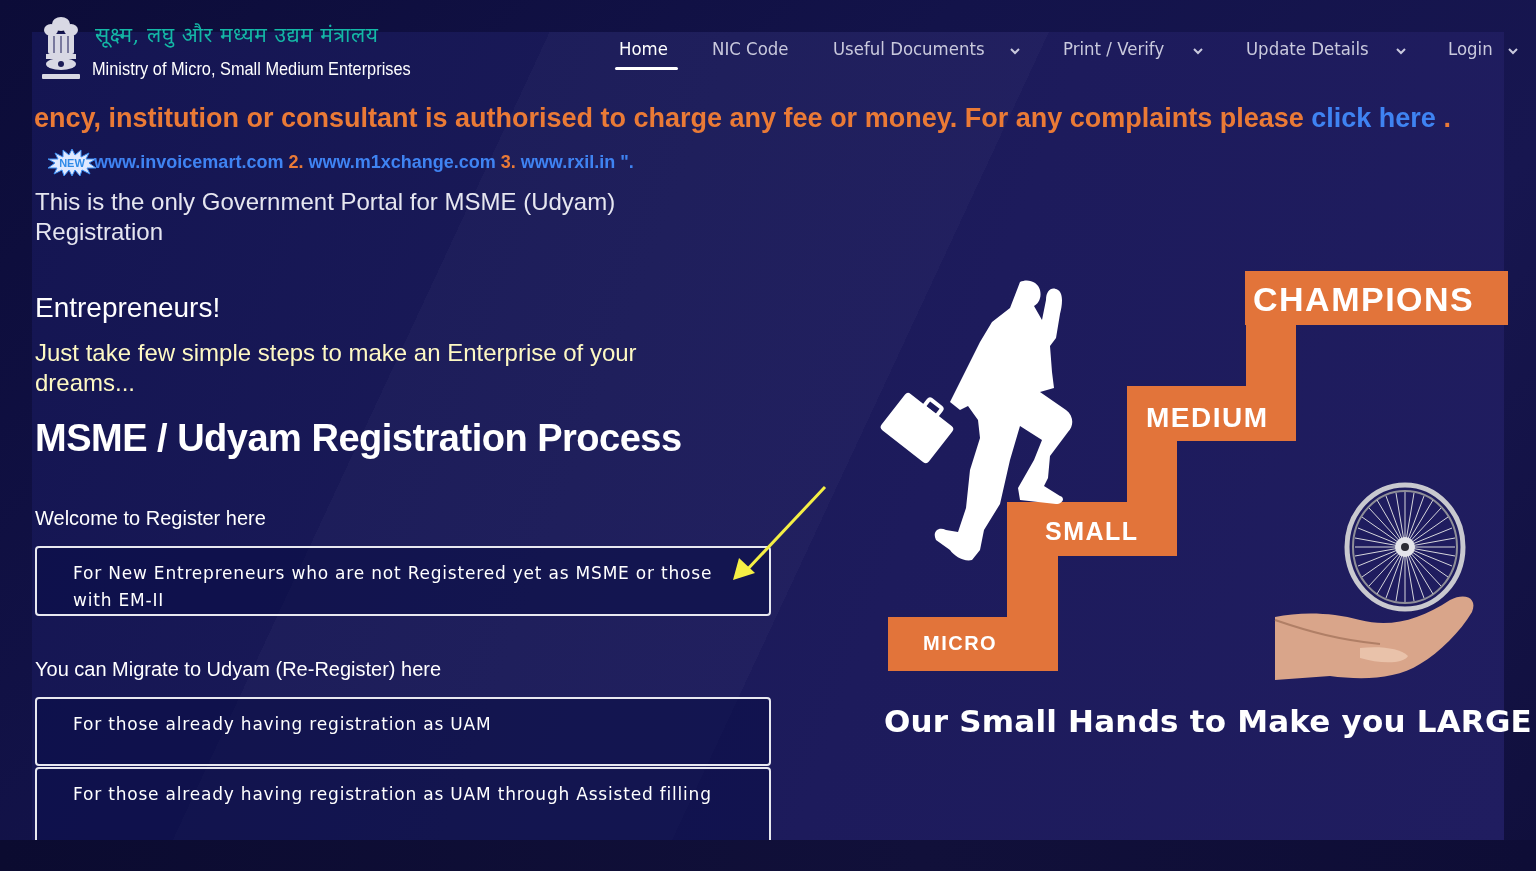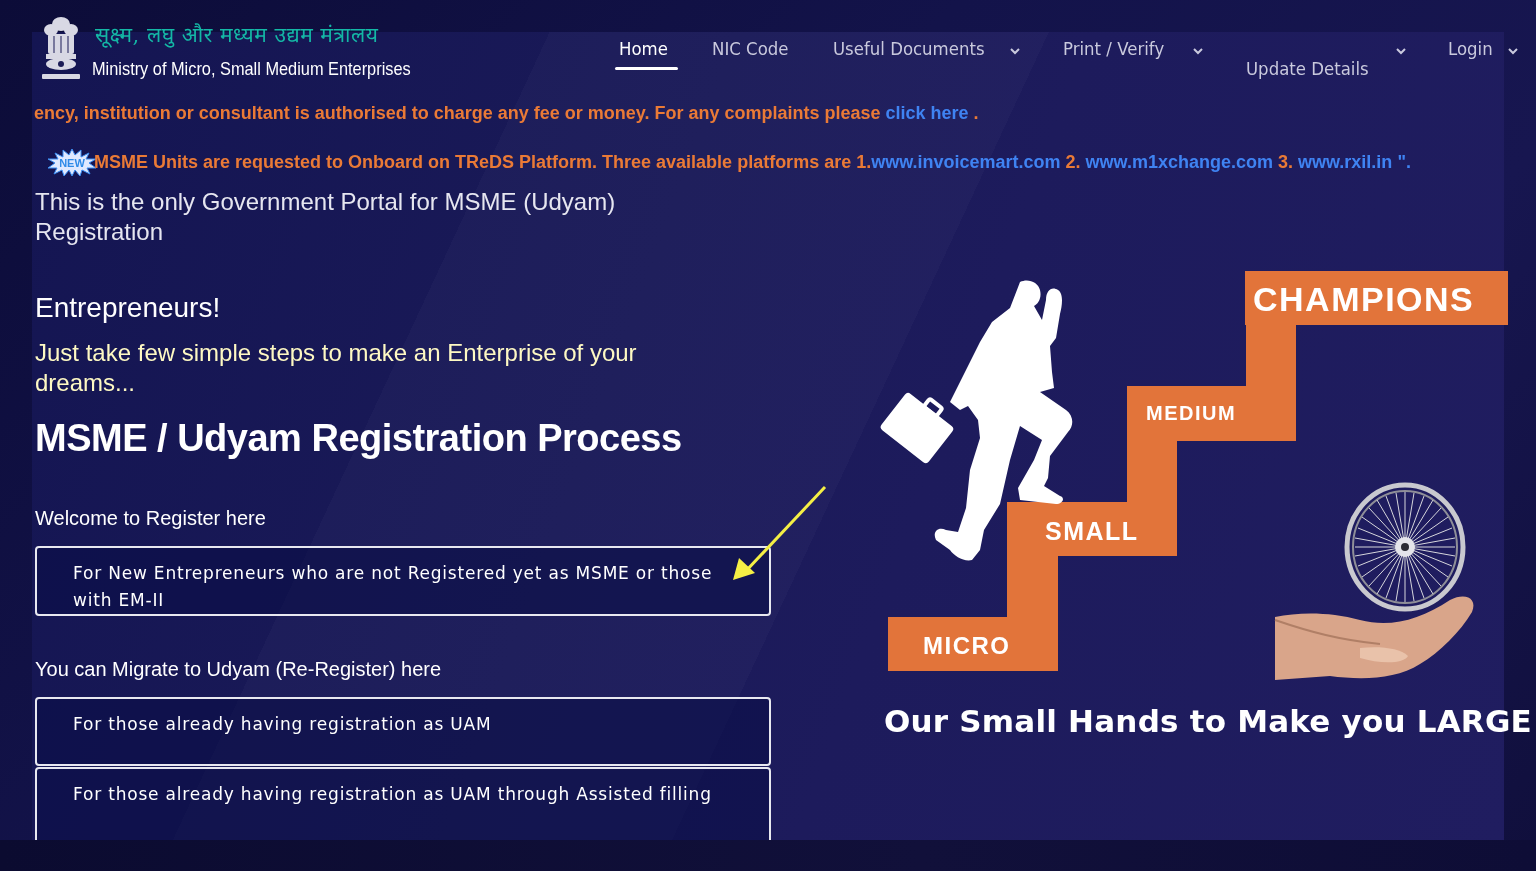--- a/index.html
+++ b/index.html
@@ -47,21 +47,21 @@
   .nav-item .lbl { display: inline-block; transform: scaleX(0.92); transform-origin: left center; }
   .nav-item.active { color: #ffffff; }
   .nav-underline {
     position: absolute; left: 615px; top: 67px; width: 63px; height: 3px; background: #ffffff; border-radius: 2px;
   }
   .chev { width: 10px; height: 10px; display: inline-block; }
 
   
   .marquee1 {
     position: absolute; left: 34px; top: 103px; white-space: nowrap;
-    font-family: "Liberation Sans", sans-serif; font-weight: bold; font-size: 18px; color: #ea7a36;
+    font-family: "Liberation Sans", sans-serif; font-weight: bold; font-size: 27px; color: #ea7a36;
   }
   .marquee2 {
     position: absolute; left: 46px; top: 148px; white-space: nowrap;
     font-family: "Liberation Sans", sans-serif; font-weight: bold; font-size: 18px; color: #ea7a36;
     display: flex; align-items: center;
   }
   .link { color: #3f83f2; cursor: pointer; }
   .new-badge { width: 52px; height: 28px; margin-right: -4px; }
 
   
@@ -149,21 +149,21 @@
   </div>
   <div class="nav-item" style="left:712px;">
     <span class="lbl">NIC Code</span>
   </div>
   <div class="nav-item" style="left:833px;">
     <span class="lbl">Useful Documents</span>
   </div>
   <div class="nav-item" style="left:1063px;justify-content:flex-end;">
     <span class="lbl">Print / Verify</span>
   </div>
-  <div class="nav-item" style="left:1246px;margin-top:20px;">
+  <div class="nav-item" style="left:1246px;">
     <span class="lbl">Update Details</span>
   </div>
   <div class="nav-item" style="left:1448px;">
     <span class="lbl">Login</span>
   </div>
 </div>
 
 <svg class="chev" style="position:absolute;left:1010px;top:46px;" viewBox="0 0 10 10">
     <path d="M1 3 L5 7 L9 3" stroke="#c9c9dd" stroke-width="2" fill="none"></path>
   </svg>
@@ -179,21 +179,20 @@
 <div class="nav-underline"></div>
 
 <div class="marquee1">
   <span>ency, institution or consultant is authorised to charge any fee or money. For any complaints please </span><span class="link">click here</span><span> .</span>
 </div>
 <div class="marquee2">
   <svg class="new-badge" viewBox="0 0 52 28">
     <polygon points="26,1 29,7 35,2 35,9 43,5 40,11 50,11 43,15 50,20 41,20 44,26 36,22 34,28 29,22 26,28 23,22 18,28 16,22 8,26 11,20 2,20 9,15 2,11 12,11 9,5 17,9 17,2 23,7" fill="#dfe9ff" stroke="#3a8ef5" stroke-width="1"></polygon>
     <text x="26" y="19" text-anchor="middle" font-family="Liberation Sans, sans-serif" font-weight="bold" font-size="11" fill="#2f8be8">NEW</text>
   </svg>
-  <span>MSME Units are requested to Onboard on TReDS Platform. Three available platforms are 1. </span>
   <span class="link">www.invoicemart.com</span>
   <span style="white-space:pre"> 2. </span>
   <span class="link">www.m1xchange.com</span>
   <span style="white-space:pre"> 3. </span>
   <span class="link">www.rxil.in</span>
   <span class="link" style="white-space:pre"> ".</span>
 </div>
 
 <div class="intro">This is the only Government Portal for MSME (Udyam) Registration</div>
 <div class="entre">Entrepreneurs!</div>
@@ -258,21 +257,21 @@
     <circle cx="0" cy="0" r="4" fill="#2a2a33"></circle>
   </g>
 
   <g>
     <path d="M415 357 C440 352 470 352 500 360 C530 368 560 360 590 340 C605 332 618 338 612 352 C600 372 580 392 560 404 C535 420 500 420 470 416 L415 420 Z" fill="#d9a58a"></path>
     <path d="M500 388 C520 386 540 388 548 396 C544 404 520 404 500 398 Z" fill="#e9c2aa"></path>
     <path d="M415 360 C450 372 480 380 520 384" stroke="#b07f66" stroke-width="2" fill="none"></path>
   </g>
 </svg>
 
-<div class="step-text" style="left:923px; top:632px; font-size:24px;text-align:center;">MICRO</div>
+<div class="step-text" style="left:923px; top:632px; font-size:20px;text-align:center;">MICRO</div>
 <div class="step-text" style="left:1045px; top:517px; font-size:25px;">SMALL</div>
-<div class="step-text" style="left:1146px; top:402px; font-size:20px;">MEDIUM</div>
+<div class="step-text" style="left:1146px; top:402px; font-size:28px;">MEDIUM</div>
 <div class="step-text" style="left:1253px; top:280px; font-size:34px;text-align:center;">CHAMPIONS</div>
 
 <div class="tagline">Our Small Hands to Make you LARGE</div>
 
 <div class="bottom-strip"></div>
 <div class="right-strip" style="opacity:0;"></div>
 
 </body></html>

